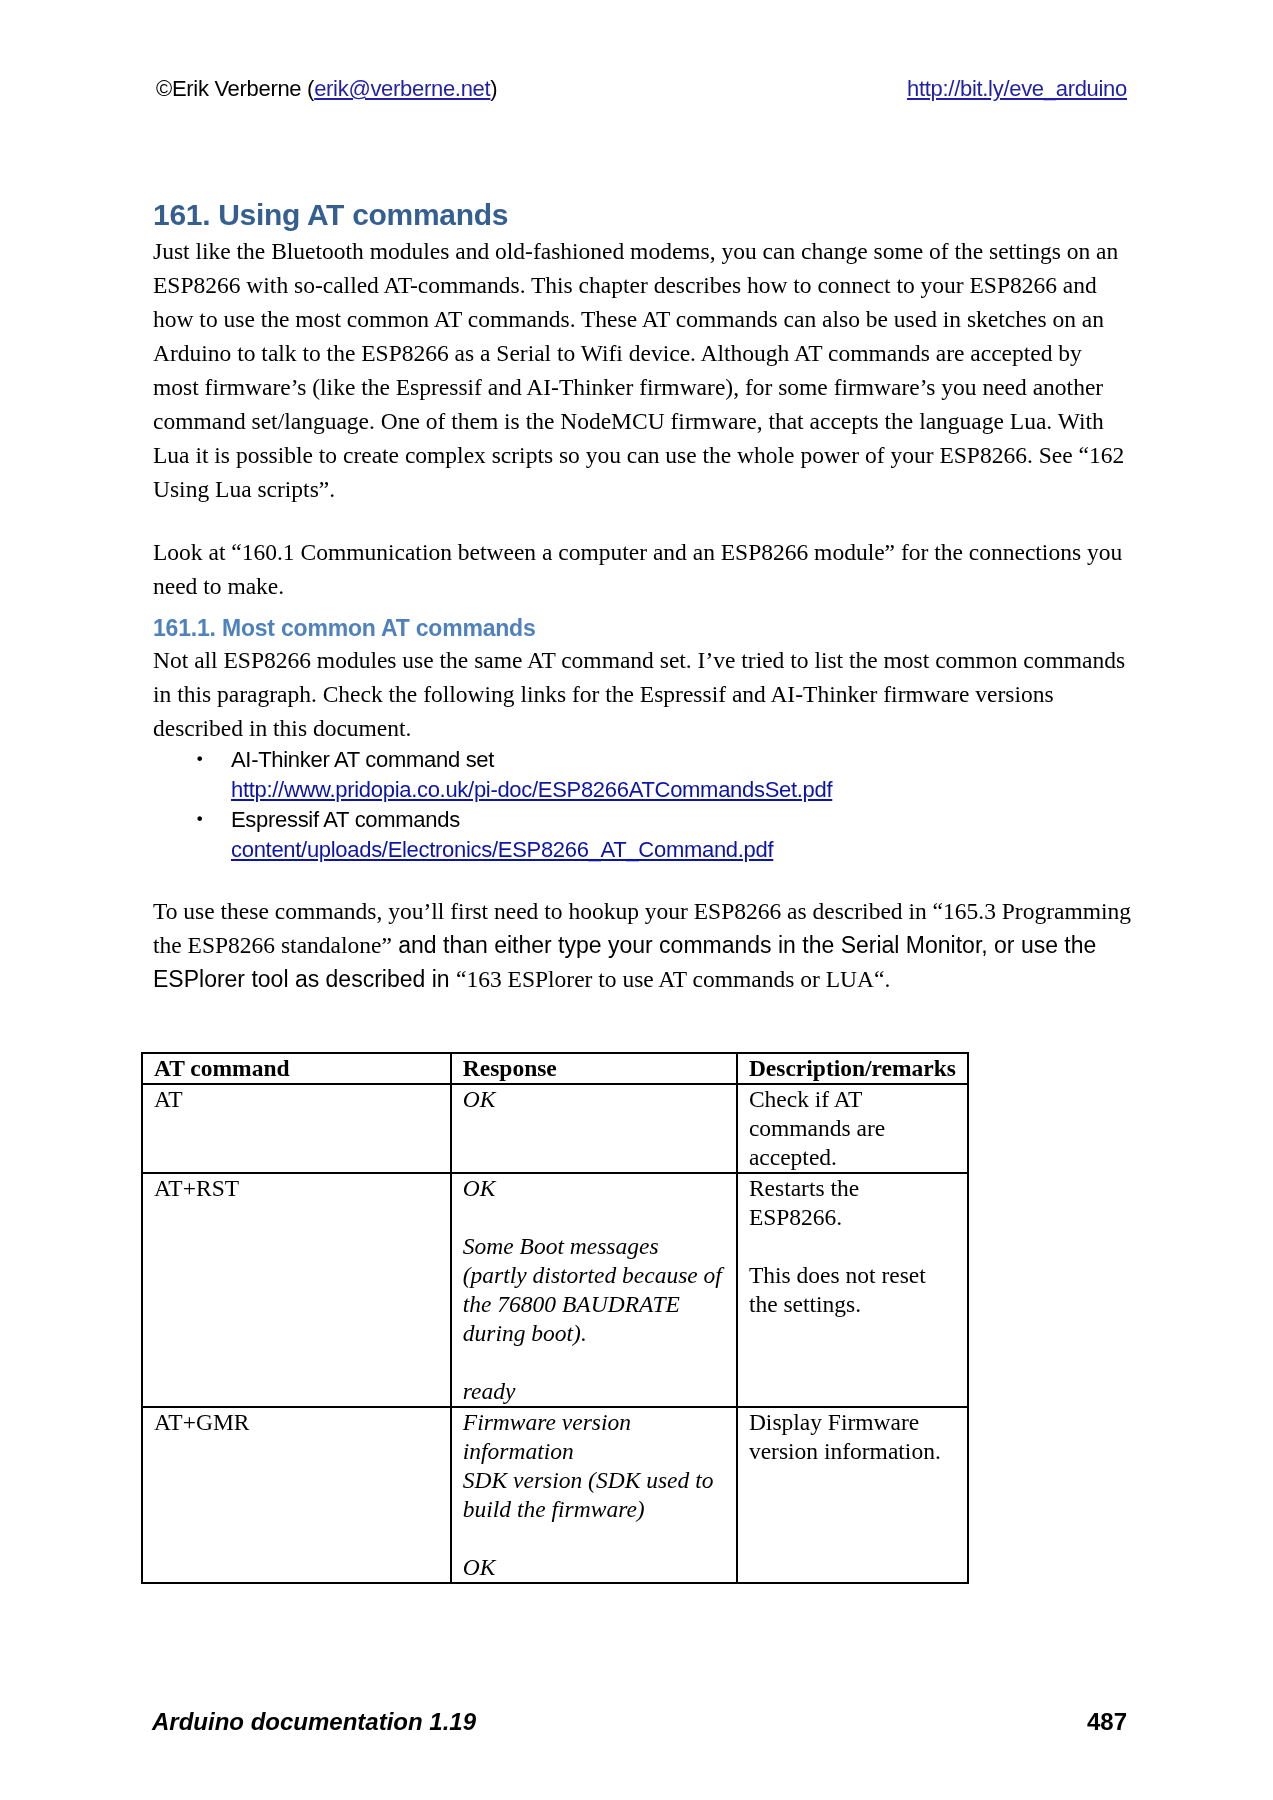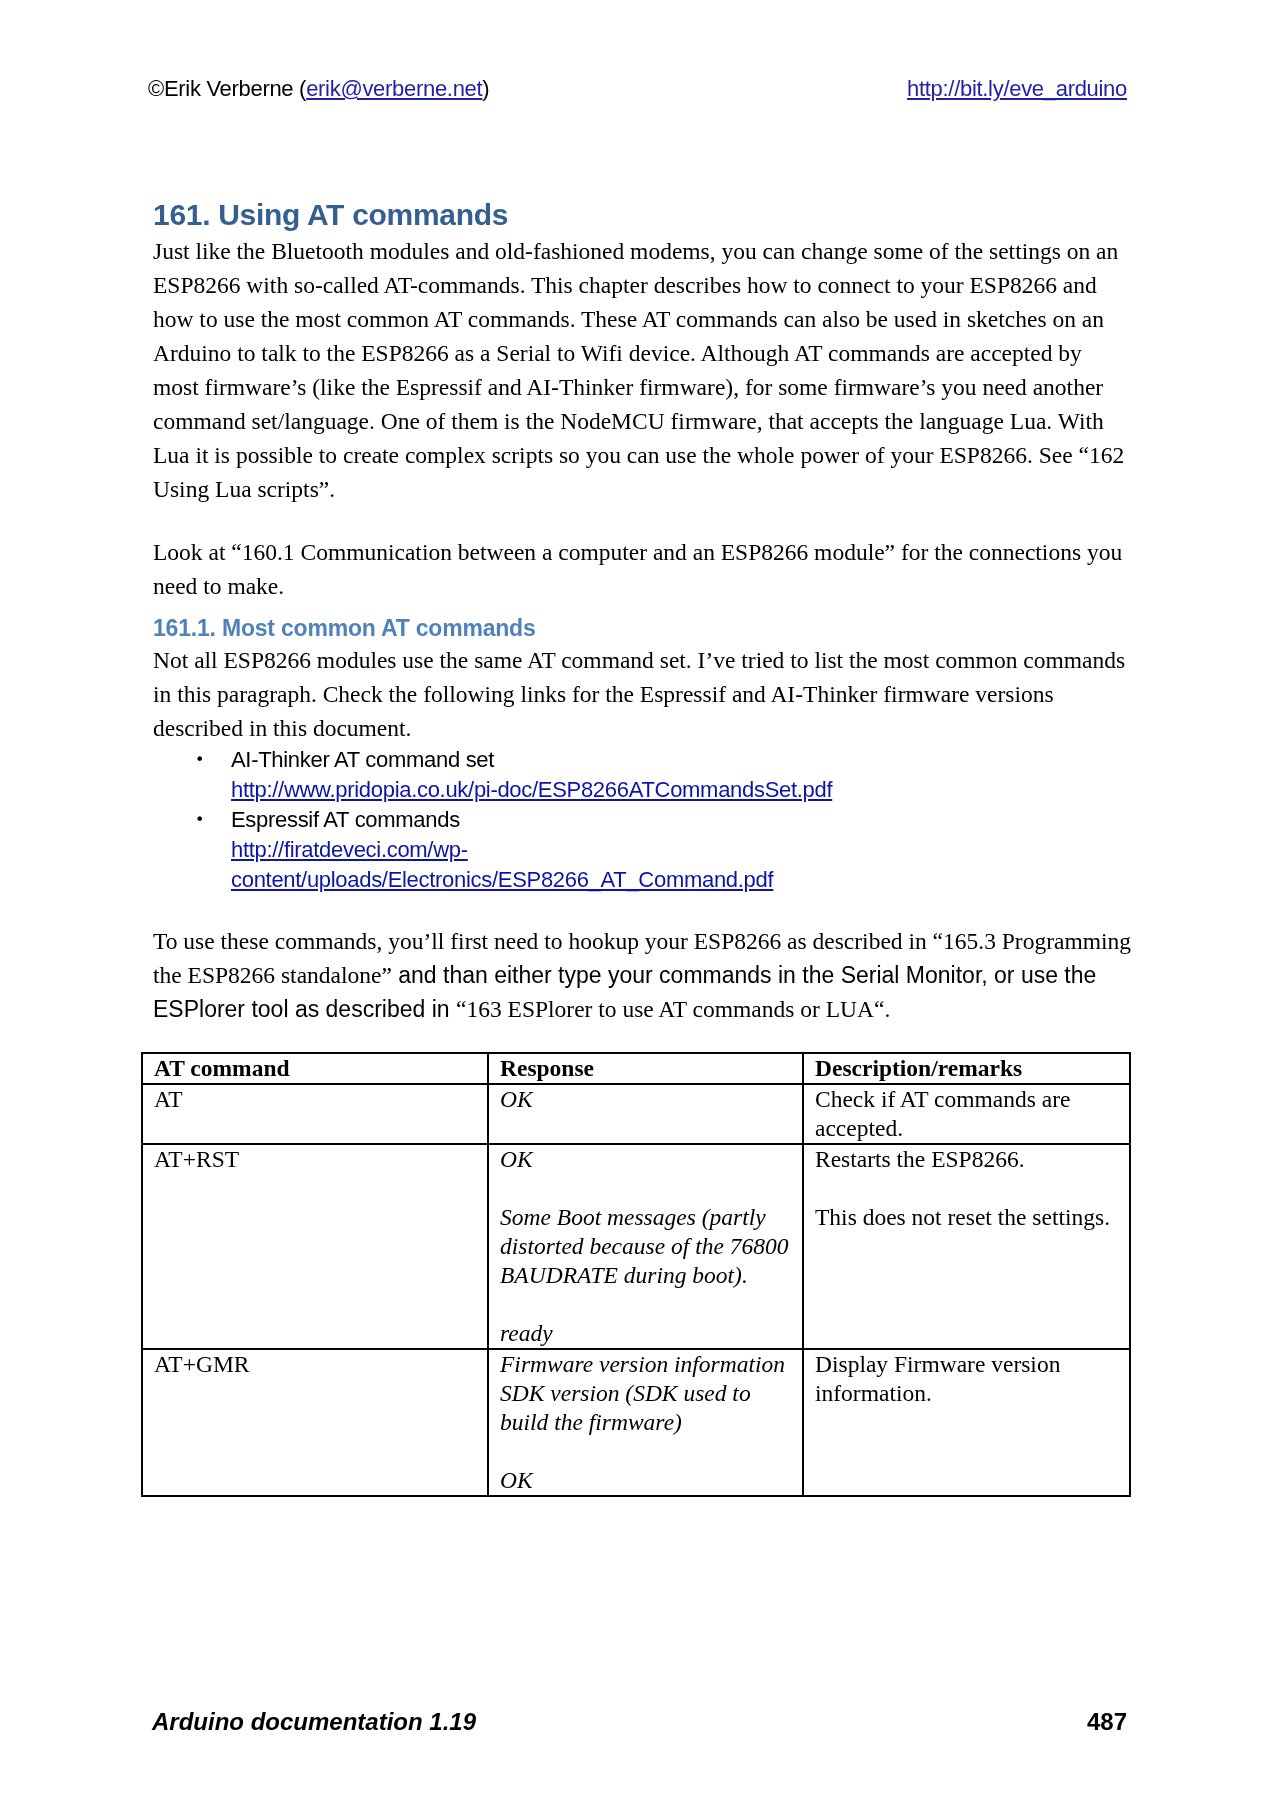--- a/index.html
+++ b/index.html
@@ -1,19 +1,19 @@
 <!DOCTYPE html>
 <html><head>
 <meta charset="utf-8">
 <style>
   html, body { margin: 0; padding: 0; background: #ffffff; }
   body { width: 1273px; height: 1800px; position: relative; overflow: hidden; color: #000; }
   a { color: #1a0dab; color: #0b14a8; text-decoration: underline; }
 
-  .header { position: absolute; top: 76px; left: 148px; right: 146px; height: 30px;
+  .header { position: absolute; top: 76px; left: 156px; right: 146px; height: 30px;
             font-family: "Liberation Sans", "DejaVu Sans", sans-serif; font-size: 22px;
             display: flex; justify-content: space-between; align-items: baseline; letter-spacing: -0.3px; }
   .header a { color: #1f1fa8; }
 
   .content { position: absolute; top: 196px; left: 153px; width: 980px; }
 
   h1 { margin: 0; font-family: "Liberation Sans", "DejaVu Sans", sans-serif; font-weight: bold;
        font-size: 30px; color: #365f91; line-height: 38px; letter-spacing: -0.3px; }
   h2 { margin: 0; font-family: "Liberation Sans", "DejaVu Sans", sans-serif; font-weight: bold;
        font-size: 23px; color: #4f81bd; line-height: 30px; letter-spacing: -0.2px; }
@@ -22,21 +22,21 @@
   .gap { height: 29px; }
   .gap-sm { height: 10px; }
 
   ul { margin: 0; padding: 0 0 0 78px; list-style: none; font-family: "Liberation Sans", "DejaVu Sans", sans-serif;
        font-size: 22px; line-height: 30px; letter-spacing: -0.3px; }
   ul li { position: relative; }
   ul li .bullet { position: absolute; left: -36px; top: 0; font-family: "DejaVu Sans", sans-serif; font-size: 16px; }
 
   .mixed-sans { font-family: "Liberation Sans", "DejaVu Sans", sans-serif; font-size: 23px; }
 
-  table.at { position: absolute; top: 1052px; left: 141px; width: 990px; border-collapse: collapse;
+  table.at { position: absolute; top: 1052px; left: 141px; width: 828px; border-collapse: collapse;
              font-family: "Liberation Serif", "DejaVu Serif", serif; font-size: 23.5px; line-height: 29px; }
   table.at td, table.at th { border: 2px solid #000; vertical-align: top; padding: 0 11px; text-align: left; }
   table.at th { font-weight: bold; }
   table.at .c1 { width: 322px; }
   table.at .c2 { width: 291px; margin-left: 28px; }
   table.at .it { font-style: italic; }
   table.at .b { font-weight: normal; }
   .cell-line { display: block; }
   .cell-blank { display: block; height: 29px; }
 
@@ -65,21 +65,20 @@
 
   <ul>
     <li>
       <span class="bullet">•</span>
       <span class="cell-line">AI-Thinker AT command set</span>
       <a class="cell-line">http://www.pridopia.co.uk/pi-doc/ESP8266ATCommandsSet.pdf</a>
     </li>
     <li>
       <span class="bullet">•</span>
       <span class="cell-line">Espressif AT commands</span>
-      <a class="cell-line">http://firatdeveci.com/wp-</a>
       <a class="cell-line">content/uploads/Electronics/ESP8266_AT_Command.pdf</a>
     </li>
   </ul>
 
   <div class="gap"></div>
   <p><span>To use these commands, you’ll first need to hookup your ESP8266 as described in “165.3 Programming the ESP8266 standalone”</span><span class="mixed-sans"> and than either type your commands in the Serial Monitor, or use the ESPlorer tool as described in </span><span>“163 ESPlorer to use AT commands or LUA“.</span></p>
 </div>
 
 <table class="at">
   <tbody>

